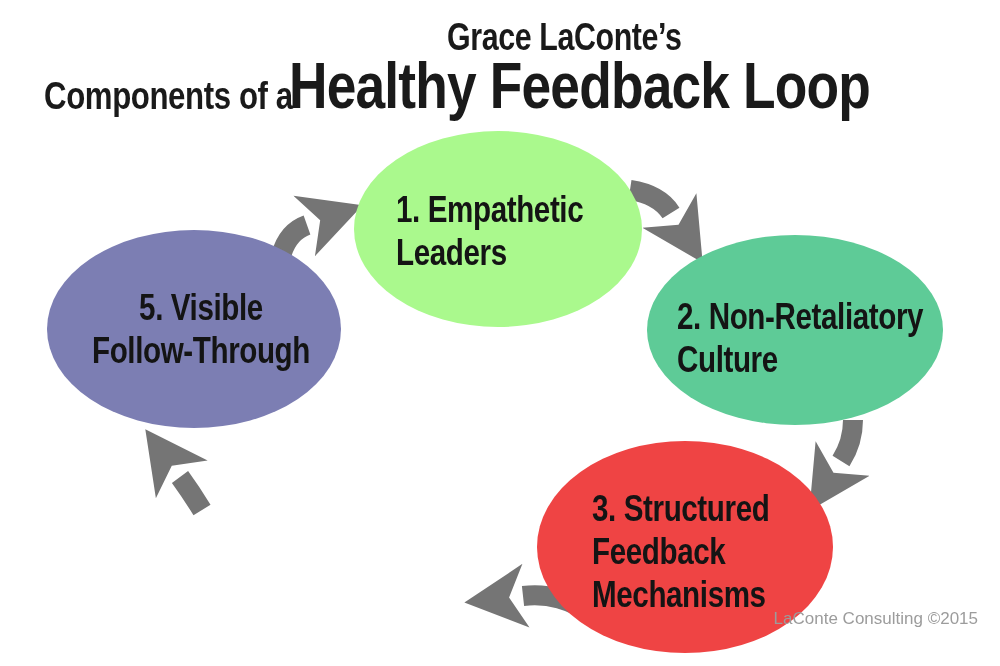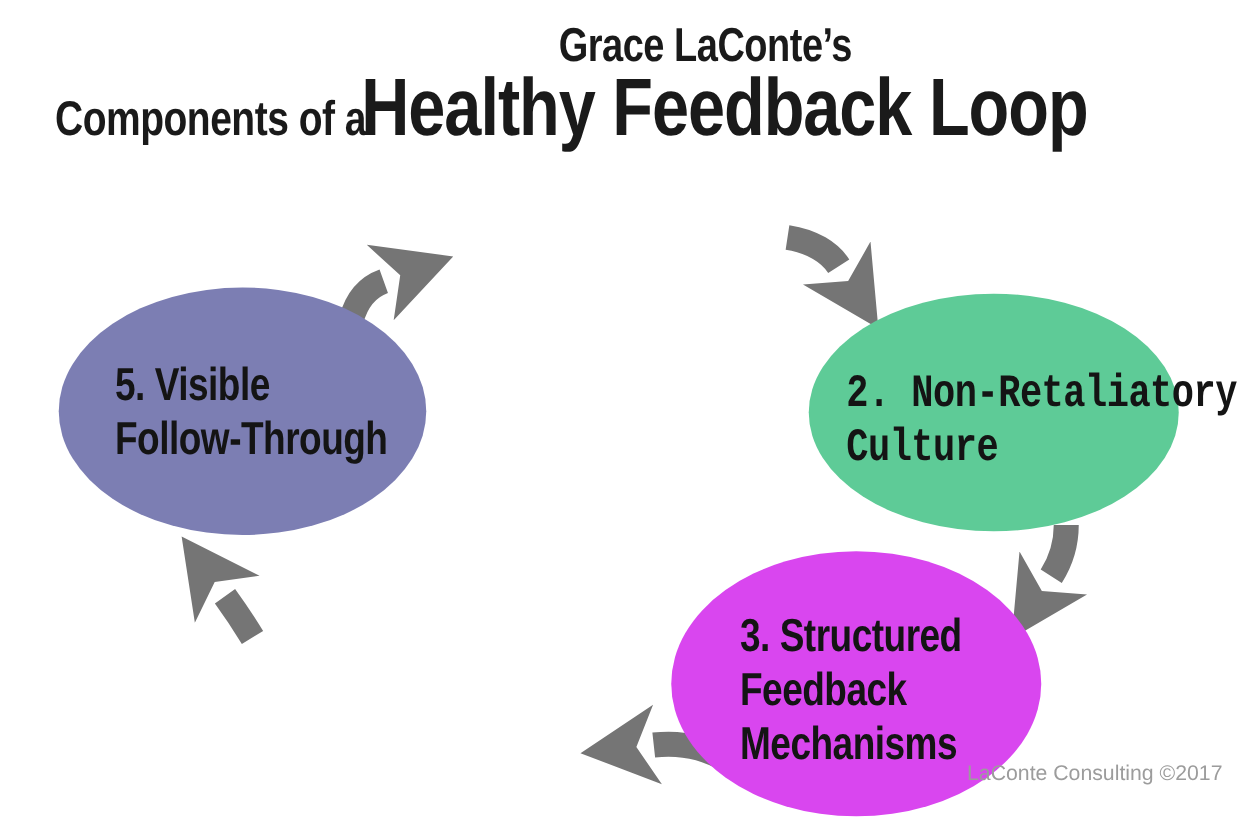--- a/index.html
+++ b/index.html
@@ -74,41 +74,47 @@
         <path class="arrow-head" d="M0,0.1 L3.1,1.7 L0,3.3 L0.85,1.7 Z"></path>
       </marker>
     </defs>
     <path class="arrow" d="M 281,256 C 285,241 293,230 307,225" marker-end="url(#head)"></path>
     <path class="arrow" d="M 630,190 C 650,193 664,202 671,213" marker-end="url(#head)"></path>
     <path class="arrow" d="M 853,420 C 853,436 848,450 841,461" marker-end="url(#head)"></path>
     <path class="arrow" d="M 592,614 C 570,600 550,593 523,596" marker-end="url(#head)"></path>
     <path class="arrow" d="M 202,510 C 194,497 188,488 180,477" marker-end="url(#head)"></path>
   </svg>
 
+  <div class="node node1" style="background-color: rgb(170, 249, 141);">
+    <div class="node-label">
+      <span>1. Empathetic</span>
+      <span>Leaders</span>
+    </div>
+  </div>
 
-  <div class="node node2" style="background-color: rgb(94, 203, 151); font-family: Liberation Mono, monospace;">
+  <div class="node node2" style="background-color: rgb(94, 203, 151);">
     <div class="node-label">
       <span>2. Non-Retaliatory</span>
       <span>Culture</span>
     </div>
   </div>
 
-  <div class="node node3" style="background-color: #d946ef;">
+  <div class="node node3" style="background-color: #ef4444;">
     <div class="node-label">
       <span>3. Structured</span>
       <span>Feedback</span>
       <span>Mechanisms</span>
     </div>
   </div>
 
 
-  <div class="node node5" style="background-color: rgb(124, 126, 179);">
+  <div class="node node5" style="background-color: rgb(124, 126, 179); text-align: center;">
     <div class="node-label">
       <span>5. Visible</span>
       <span>Follow-Through</span>
     </div>
   </div>
 
   <div class="footer">
-    <div>LaConte Consulting ©2017</div>
+    <div>LaConte Consulting ©2015</div>
   </div>
 
 </div>
 
 </body></html>

